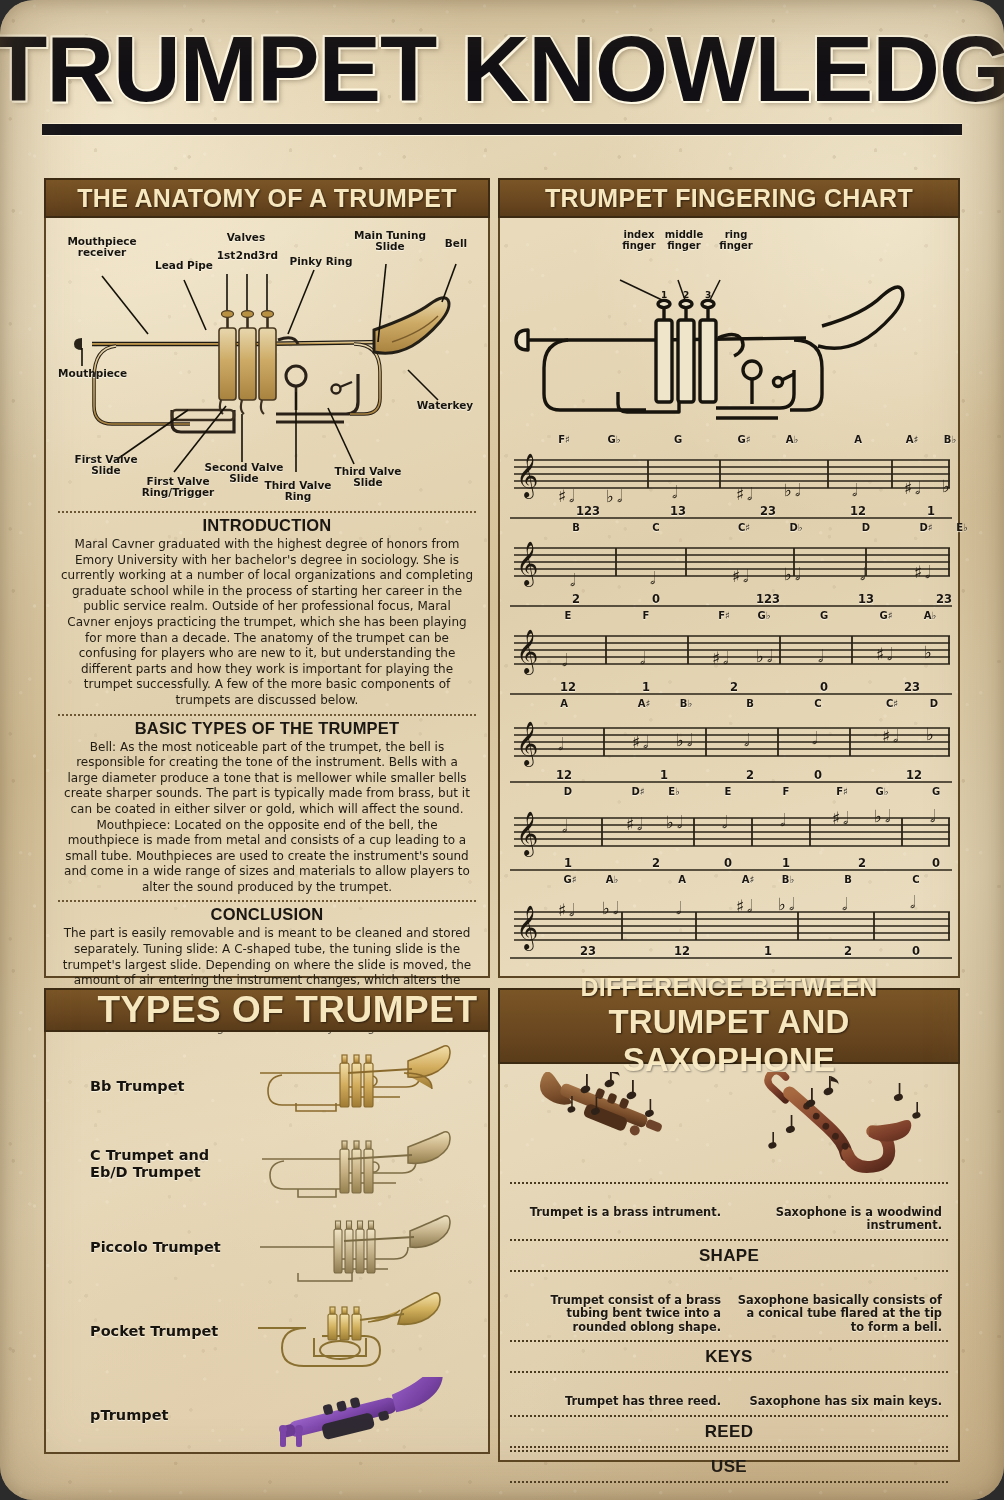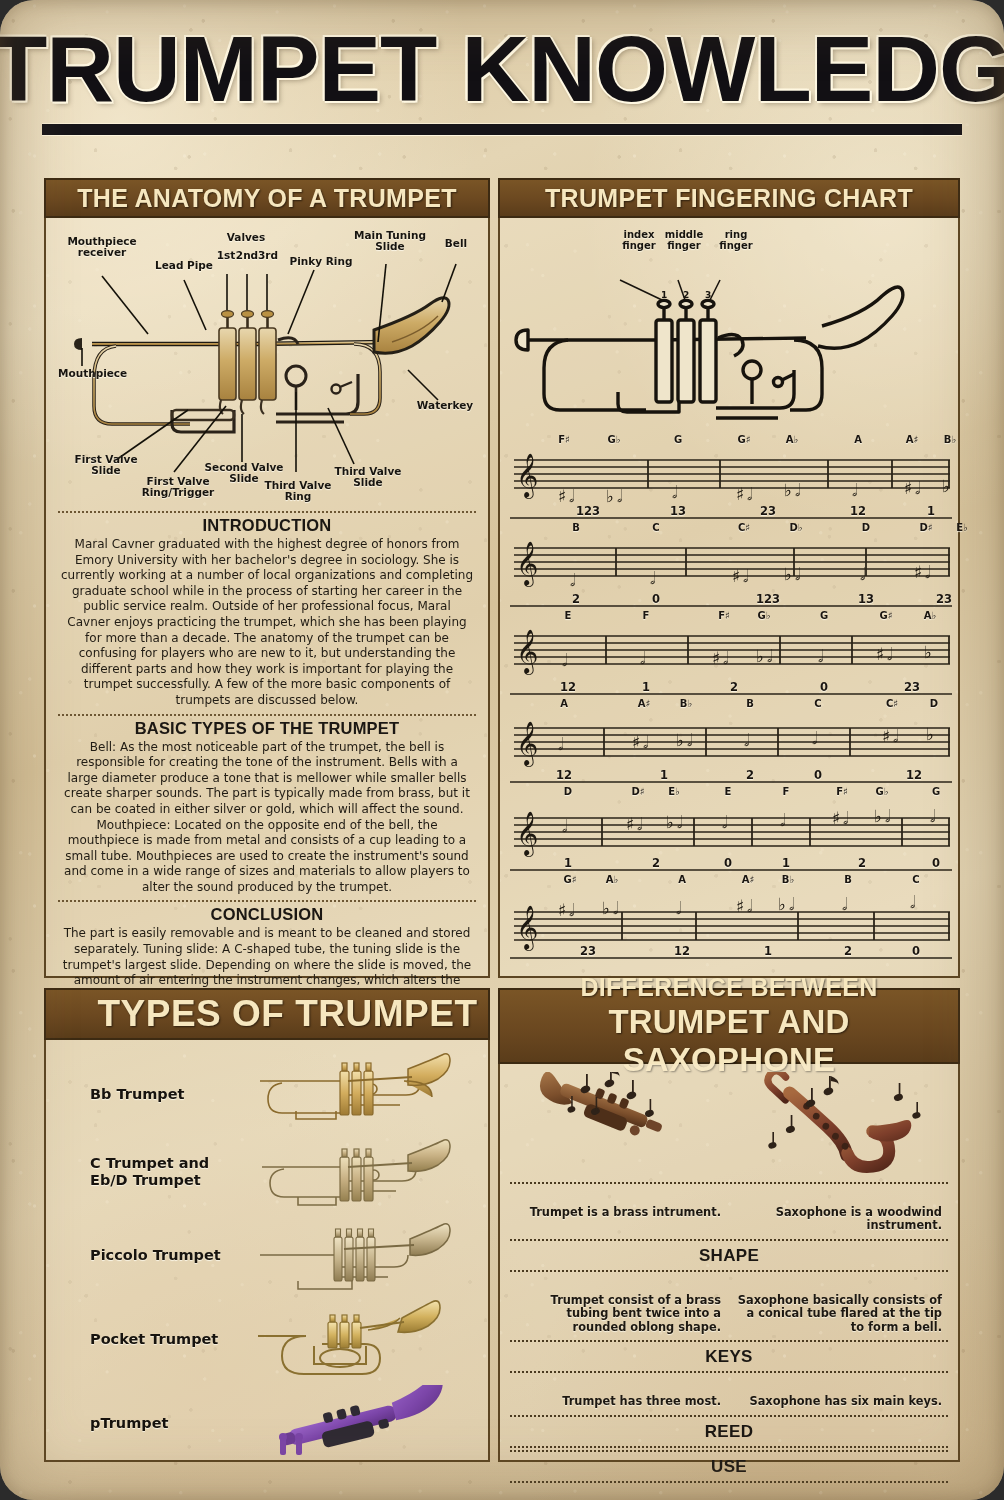--- a/index.html
+++ b/index.html
@@ -94,21 +94,21 @@
     position: relative;
   }
 
   
   #panel-anatomy { left: 44px; top: 178px; width: 446px; height: 800px; }
   #panel-fingering { left: 498px; top: 178px; width: 462px; height: 972px; }
   #panel-types { left: 44px; top: 988px; width: 446px; height: 474px; }
   #panel-diff { left: 498px; top: 988px; width: 462px; height: 474px; }
 
   .head-anatomy, .head-fingering { height: 40px; font-size: 25px; letter-spacing: .3px; }
-  .head-types { height: 52px; font-size: 37px; letter-spacing: .5px; padding-left: 41px; }
+  .head-types { height: 44px; font-size: 37px; letter-spacing: .5px; padding-left: 41px; }
   .head-diff { height: 76px; padding: 4px 0; }
   .head-diff .l1 { font-size: 25px; letter-spacing: .3px; }
   .head-diff .l2 { font-size: 33px; letter-spacing: .2px; margin-top: 1px; }
 
   .body-anatomy { height: 760px; padding: 6px 10px 8px; }
   .body-fingering { height: 760px; padding: 4px 6px 6px; }
   .body-types { height: 422px; padding: 6px 8px; }
   .body-diff { height: 398px; padding: 4px 8px 6px; }
 
   
@@ -948,21 +948,21 @@
       <div class="dotline"></div>
       <div class="diff-pair">
         <div>Trumpet consist of a brass tubing bent twice into a rounded oblong shape.</div>
         <div>Saxophone basically consists of a conical tube flared at the tip to form a bell.</div>
       </div>
 
       <div class="dotline"></div>
       <div class="diff-cat">KEYS</div>
       <div class="dotline"></div>
       <div class="diff-pair">
-        <div>Trumpet has three most.</div>
+        <div>Trumpet has three reed.</div>
         <div>Saxophone has six main keys.</div>
       </div>
 
       <div class="dotline"></div>
       <div class="diff-cat">REED</div>
       <div class="dotline"></div>
 
       <div class="dotline"></div>
       <div class="diff-cat">USE</div>
       <div class="dotline"></div>

